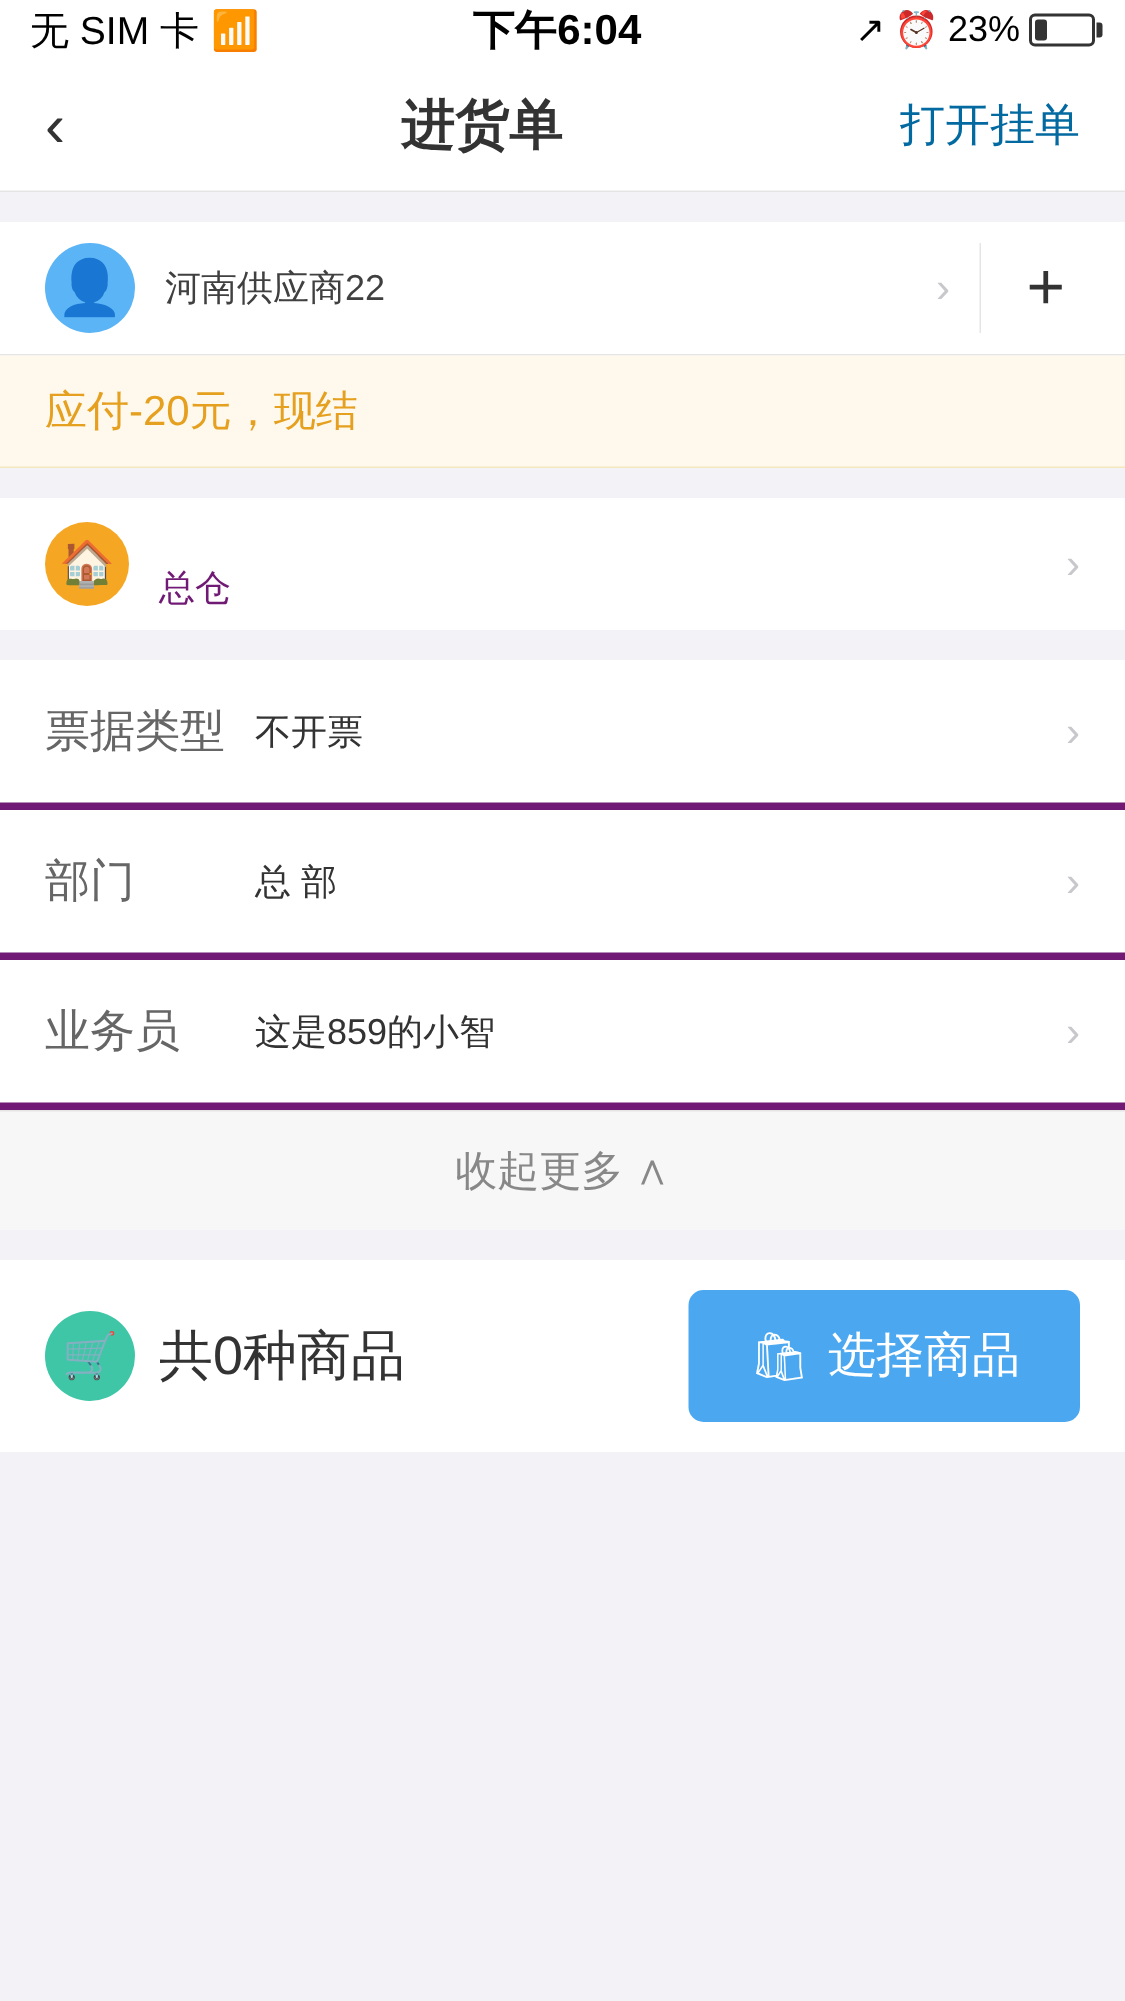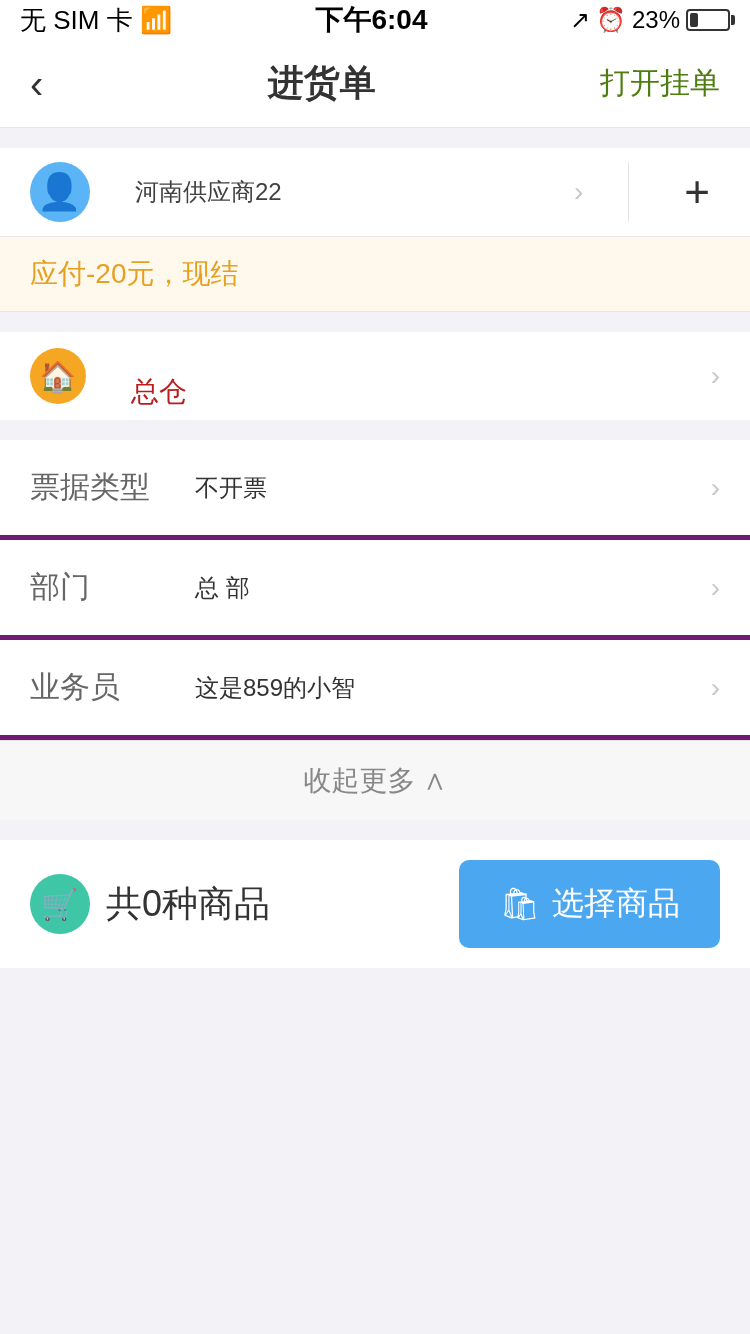--- a/index.html
+++ b/index.html
@@ -1,16 +1,16 @@
 <!DOCTYPE html>
 <html><head>
   <meta charset="utf-8">
   <meta name="viewport" content="width=750px">
   <style>
-    * { box-sizing: border-box; margin: 0; padding: 0; gap: 25px; }
+    * { box-sizing: border-box; margin: 0; padding: 0; }
     body {
       width: 750px;
       min-height: 1334px;
       font-family: -apple-system, 'PingFang SC', 'Helvetica Neue', Arial, sans-serif;
       background: #f2f2f7;
       font-size: 32px;
     }
 
     
     .status-bar {
@@ -69,21 +69,21 @@
       cursor: pointer;
       line-height: 1;
     }
     .nav-title {
       font-size: 36px;
       font-weight: 600;
       color: #333;
     }
     .nav-action {
       font-size: 30px;
-      color: #4d7c0f;
+      color: #0369a1;
     }
 
     
     .section-gap {
       height: 20px;
       background: #f2f2f7;
     }
 
     
     .supplier-section {
@@ -177,22 +177,22 @@
       justify-content: center;
       margin-right: 20px;
       flex-shrink: 0;
     }
     .warehouse-icon-svg {
       font-size: 30px;
       color: #fff;
     }
     .row-label {
       flex: 1;
-      font-size: 28px;
-      color: #b91c1c;
+      font-size: 24px;
+      color: #701a75;
       margin-top: 32px;
     }
     .row-placeholder {
       font-size: 32px;
       color: #c7c7cc;
       flex: 1;
     }
 
     
     .form-section {

